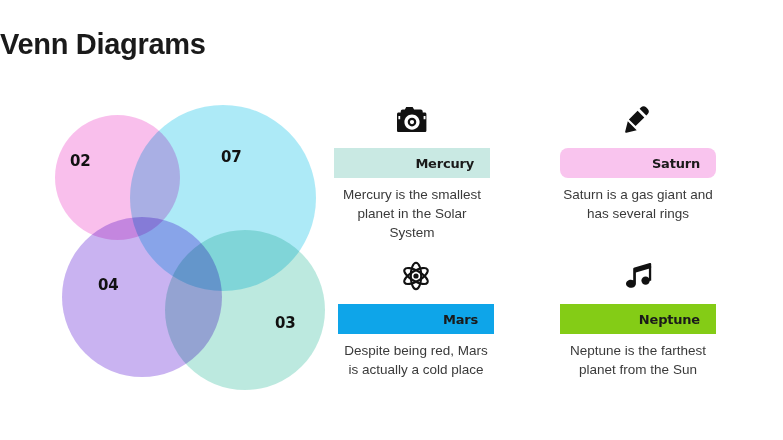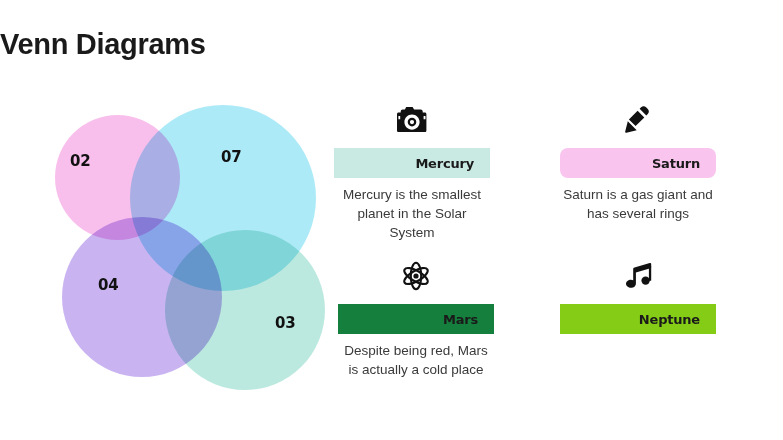--- a/index.html
+++ b/index.html
@@ -181,34 +181,35 @@
 
     <div class="planet-card" id="card-mars">
       <div class="card-icon">
         <svg width="30" height="30" viewBox="0 0 30 30" fill="none" stroke="currentColor" stroke-width="2.1">
           <ellipse cx="15" cy="15" rx="5.2" ry="13.2"></ellipse>
           <ellipse cx="15" cy="15" rx="5.2" ry="13.2" transform="rotate(60 15 15)"></ellipse>
           <ellipse cx="15" cy="15" rx="5.2" ry="13.2" transform="rotate(120 15 15)"></ellipse>
           <circle cx="15" cy="15" r="2.6" fill="currentColor" stroke="none"></circle>
         </svg>
       </div>
-      <div class="card-bar" style="background:#15803d;">
+      <div class="card-bar" style="background:#0ea5e9;">
         <span class="card-bar-label">Mars</span>
       </div>
       <div class="card-body">Despite being red, Mars is actually a cold place</div>
     </div>
 
     <div class="planet-card" id="card-neptune">
       <div class="card-icon">
         <svg width="28" height="28" viewBox="0 0 28 28" fill="currentColor">
           <path d="M10.5 5.6L25.8 1.1c.7-.2 1.4.3 1.4 1v3.1c0 .5-.3.9-.8 1.1L11.9 10.6v11.1c0 2.3-2.3 4.1-4.9 4.1S2 24 2 21.8s2.3-4.1 4.9-4.1c.8 0 1.6.2 2.3.5V7.1c0-.7.5-1.3 1.3-1.5z"></path>
           <path d="M24.7 9.9l-8.3 2.6v9.7c0 2-2 3.6-4.3 3.6-.5 0-1-.1-1.4-.2 1.5-.8 2.5-2.2 2.5-3.8V12.3l11.5-3.4v1z" opacity="0"></path>
           <circle cx="21.6" cy="18.6" r="4.2"></circle>
           <rect x="24.9" y="4.2" width="2.3" height="14.6" rx="0.6"></rect>
         </svg>
       </div>
       <div class="card-bar" style="background:#84cc16;">
         <span class="card-bar-label">Neptune</span>
       </div>
+      <div class="card-body">Neptune is the farthest planet from the Sun</div>
     </div>
 
   </div>
 </div>
 
 </body></html>

